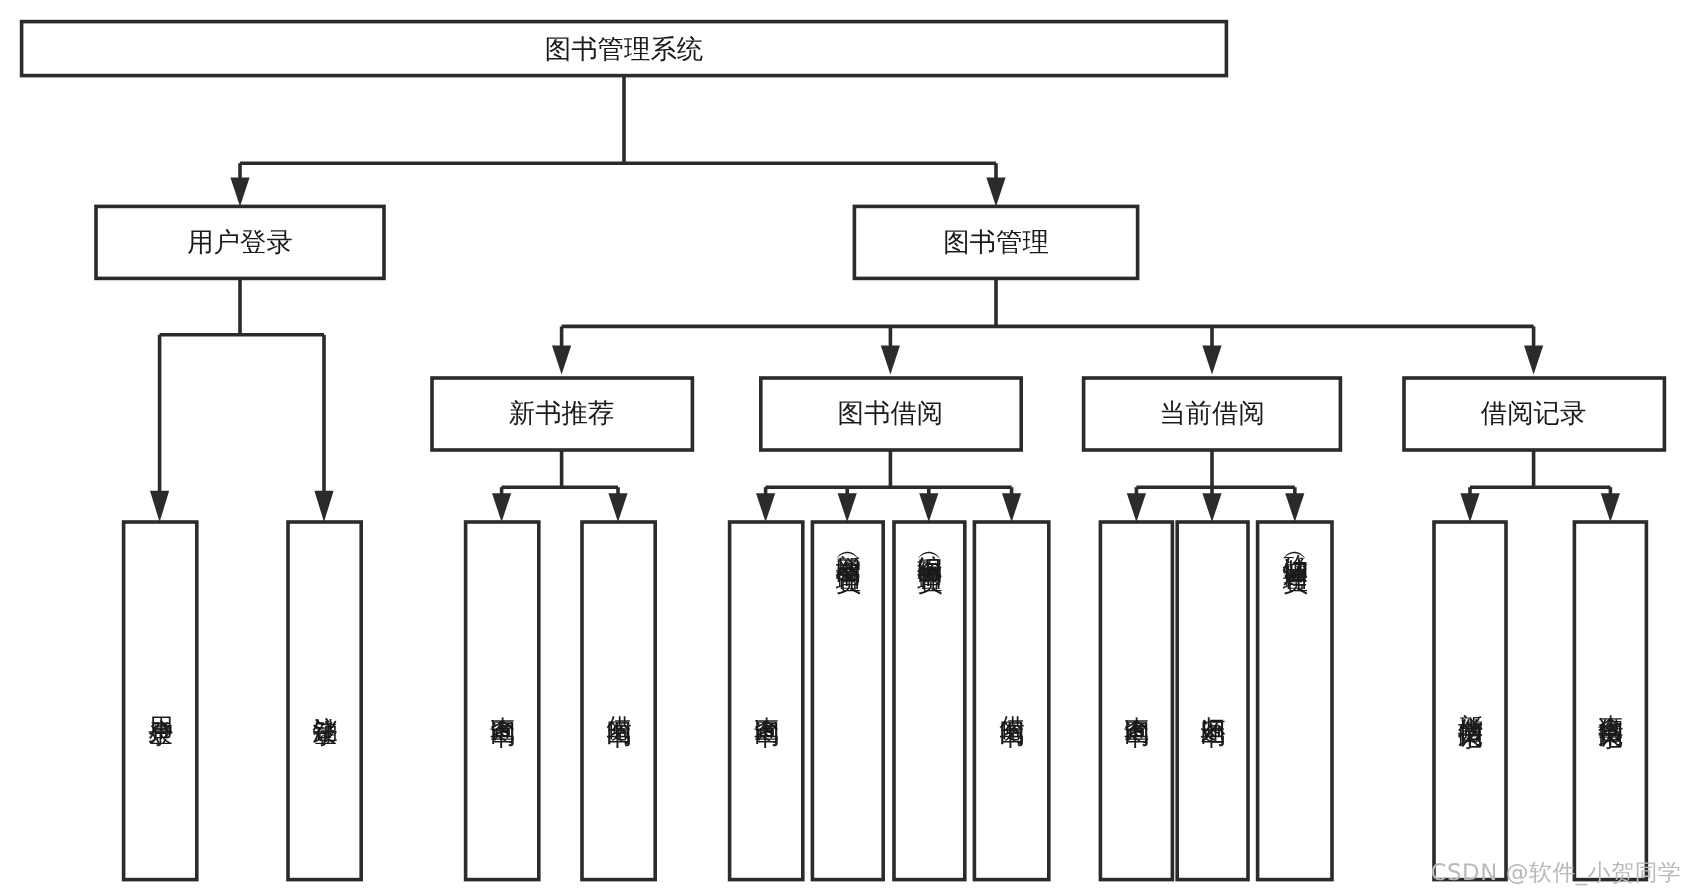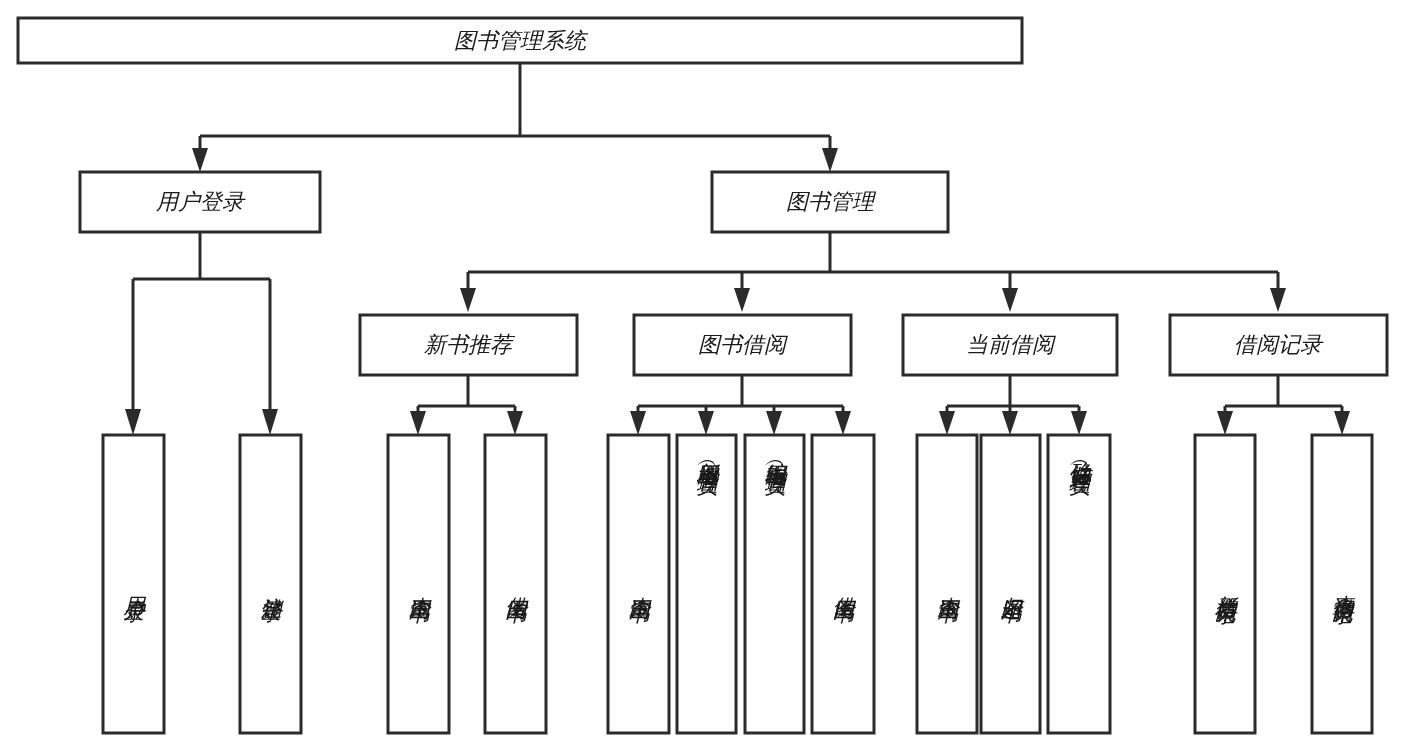--- a/index.html
+++ b/index.html
@@ -11,21 +11,20 @@
     width: 1405px;
     height: 747px;
     font-family: "DejaVu Sans", "Liberation Sans", sans-serif;
     overflow: hidden;
   }
   #diagram-root {
     position: relative;
     width: 1405px;
     height: 747px;
     background: #ffffff;
-    font-style: italic;
   }
   svg#tree-svg {
     position: absolute;
     left: 0;
     top: 0;
     width: 1405px;
     height: 747px;
   }
   .node-box {
     fill: #ffffff;
@@ -284,14 +283,15 @@
   </div>
 
   <div class="vbox-wrap" style="left:1195px; top:435px; width:60px; height:298px;">
     <span class="node-label-v" style="position:relative;">新增借阅记录</span>
   </div>
 
   <div class="vbox-wrap" style="left:1312px; top:435px; width:60px; height:298px;">
     <span class="node-label-v" style="position:relative;">查询借阅记录</span>
   </div>
 
+  <div class="watermark" style="left:1192px; top:714px;">CSDN @软件_小贺同学</div>
 
 </div>
 
 </body></html>

